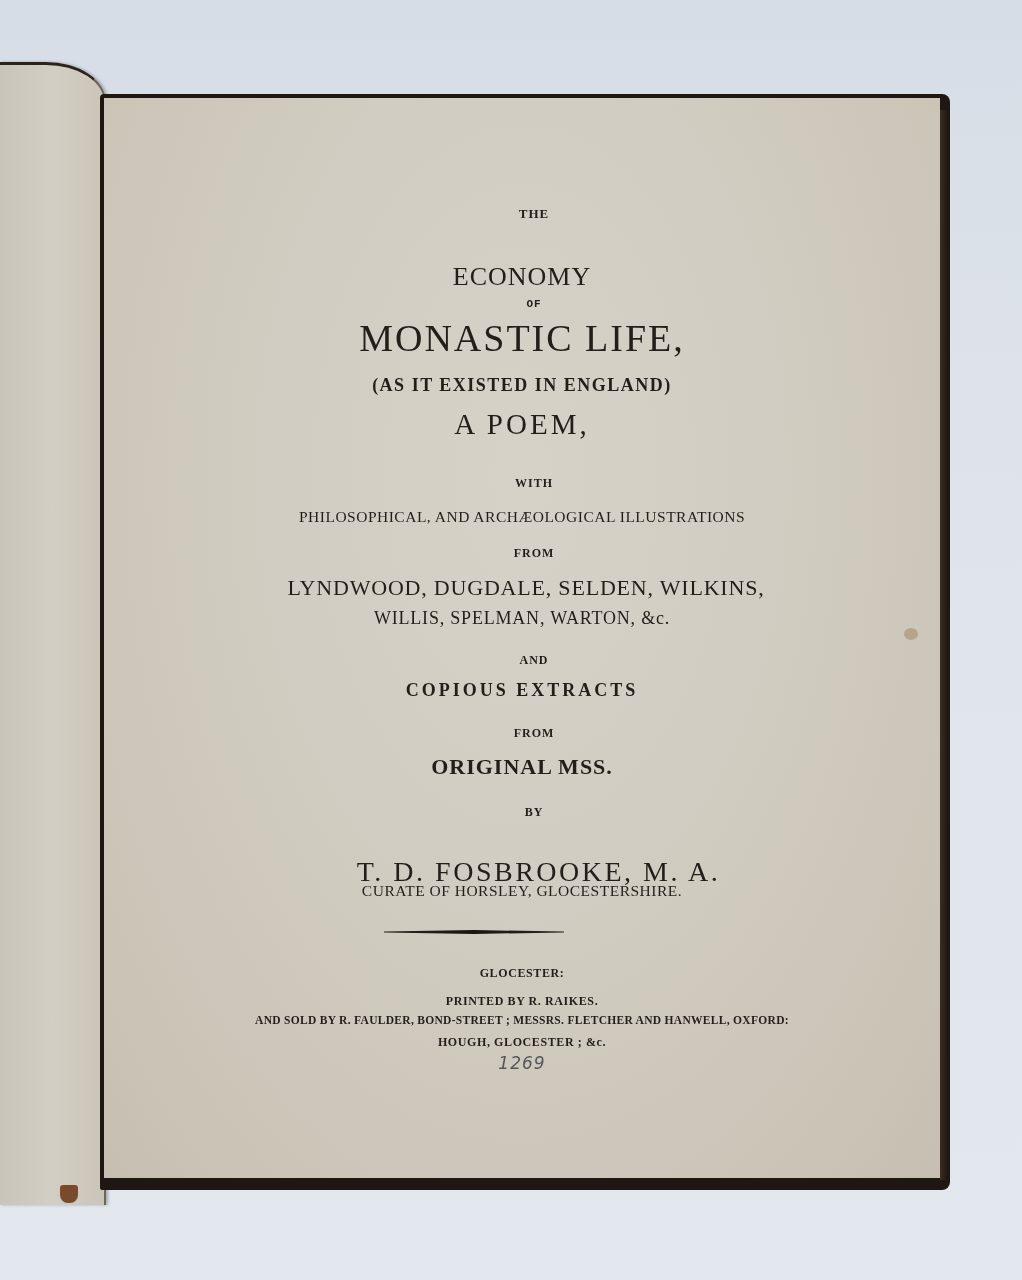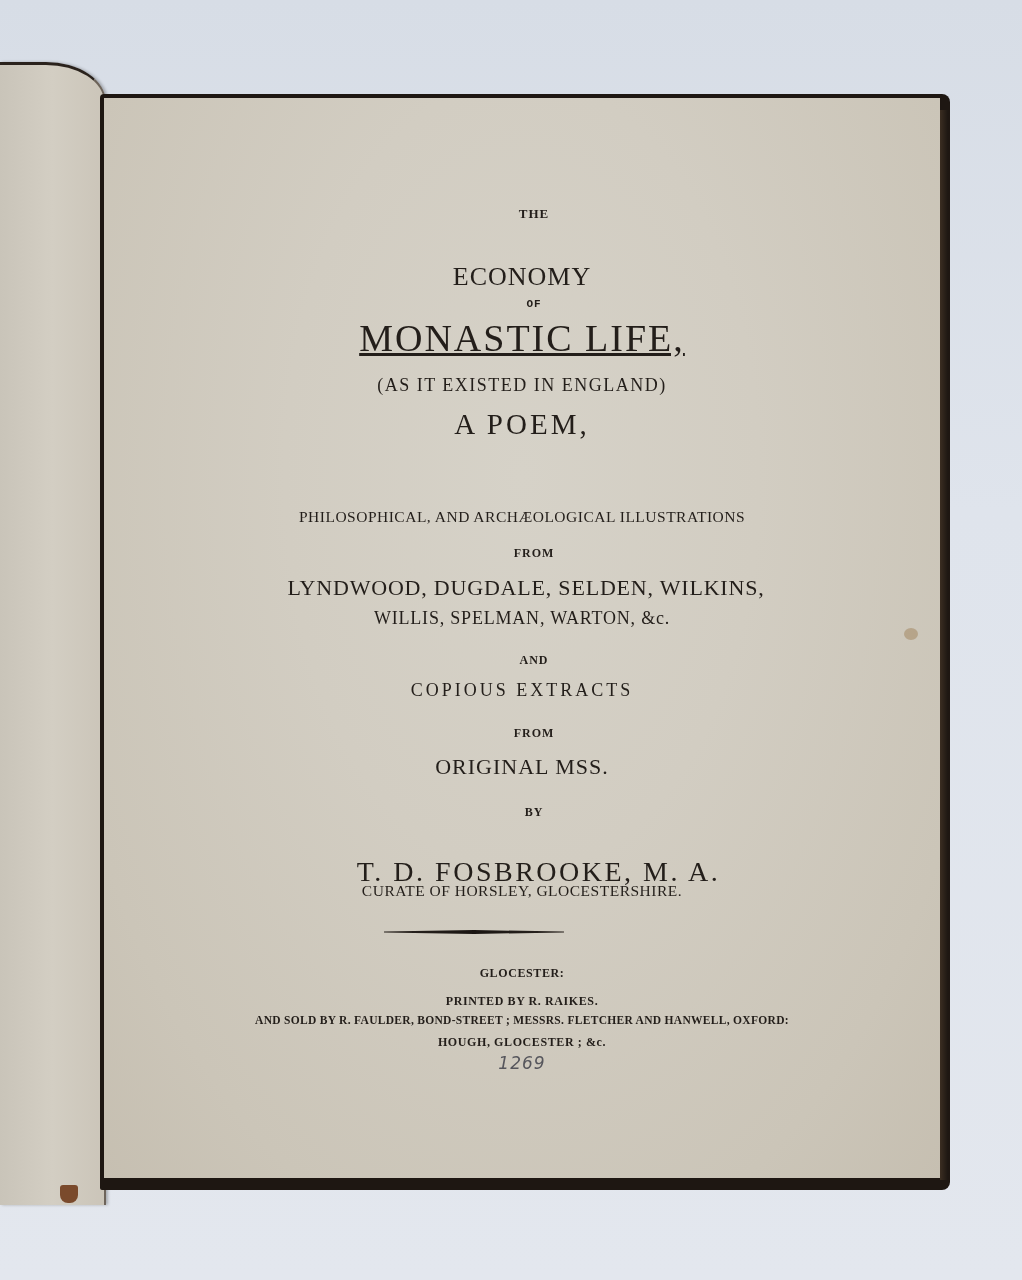--- a/index.html
+++ b/index.html
@@ -31,21 +31,21 @@
     color: #231e1a;
     text-align: center;
   }
   .stain {
     position: absolute; left: 800px; top: 530px; width: 14px; height: 12px;
     border-radius: 50%; background: rgba(160,130,90,0.5);
   }
   .line { position: absolute; left: 0; right: 0; white-space: nowrap; letter-spacing: 0.5px; }
   .tiny { font-size: 13px; font-weight: bold; letter-spacing: 1px; padding-left: 24px; }
   .small { font-size: 16px; }
-  .med { font-size: 19px; letter-spacing: 1.5px; }
+  .med { font-size: 19px; letter-spacing: 1.5px; font-weight: bold; }
   .big { font-size: 27px; letter-spacing: 1px; margin-top: 24px; }
   .huge { font-size: 38px; letter-spacing: 2px; }
   .xlarge { font-size: 30px; letter-spacing: 3px; }
   .rule {
     position: absolute; left: 280px; top: 832px; width: 180px; height: 4px;
     background: linear-gradient(90deg, #2b2520 0%, #1a1512 50%, #2b2520 100%);
     clip-path: polygon(0 40%, 50% 0, 100% 40%, 100% 60%, 50% 100%, 0 60%);
   }
   .imprint { font-size: 12px; font-weight: bold; letter-spacing: 0.6px; margin-top: 8px; }
   .handwritten {
@@ -67,23 +67,24 @@
 
 <div class="book-edge"></div>
 <div class="spine-right"></div>
 
 <div class="title-page">
   <div class="stain"></div>
 
   <div class="line tiny" style="top:108px;">THE</div>
   <div class="line big" style="top:140px; font-size:26px;">ECONOMY</div>
   <div class="line tiny" style="top:200px; font-size:11px;font-family:Liberation Mono, monospace;">OF</div>
-  <div class="line huge" style="top:218px;text-decoration:underline;">MONASTIC LIFE,</div>
+  <div class="line huge" style="top:218px;">MONASTIC LIFE,</div>
   <div class="line med" style="top:277px; font-size:18px;">(AS IT EXISTED IN ENGLAND)</div>
   <div class="line xlarge" style="top:310px; font-size:29px;">A POEM,</div>
+  <div class="line tiny" style="top:378px; font-size:12px;">WITH</div>
   <div class="line small" style="top:410px; font-size:15.5px;">PHILOSOPHICAL, AND ARCHÆOLOGICAL ILLUSTRATIONS</div>
   <div class="line tiny" style="top:448px; font-size:12px;">FROM</div>
   <div class="line small" style="top:477px; font-size:22px; letter-spacing:0.8px;padding-left:8px;">LYNDWOOD, DUGDALE, SELDEN, WILKINS,</div>
   <div class="line small" style="top:510px; font-size:18px; letter-spacing:0.8px;">WILLIS, SPELMAN, WARTON, &amp;c.</div>
   <div class="line tiny" style="top:555px; font-size:12px;">AND</div>
   <div class="line med" style="top:582px; letter-spacing:3px; font-size:18px;">COPIOUS EXTRACTS</div>
   <div class="line tiny" style="top:628px; font-size:12px;">FROM</div>
   <div class="line med" style="top:656px; font-size:22px; letter-spacing:1px;">ORIGINAL MSS.</div>
   <div class="line tiny" style="top:707px; font-size:12px;">BY</div>
   <div class="line big" style="top:734px; font-size:28px; letter-spacing:2.5px;padding-left:33px;">T. D. FOSBROOKE, M. A.</div>

